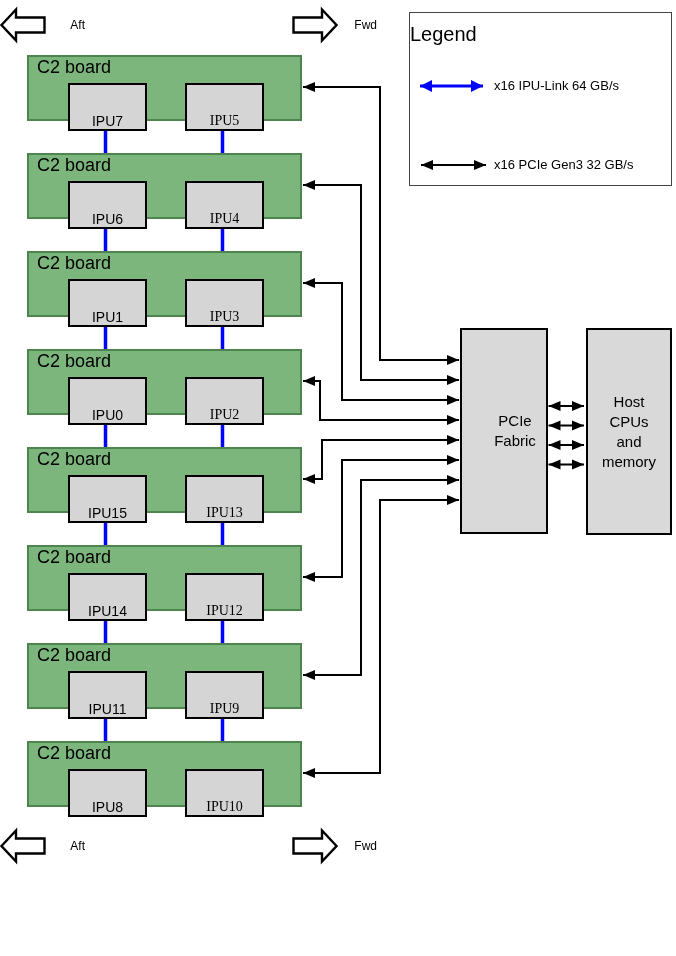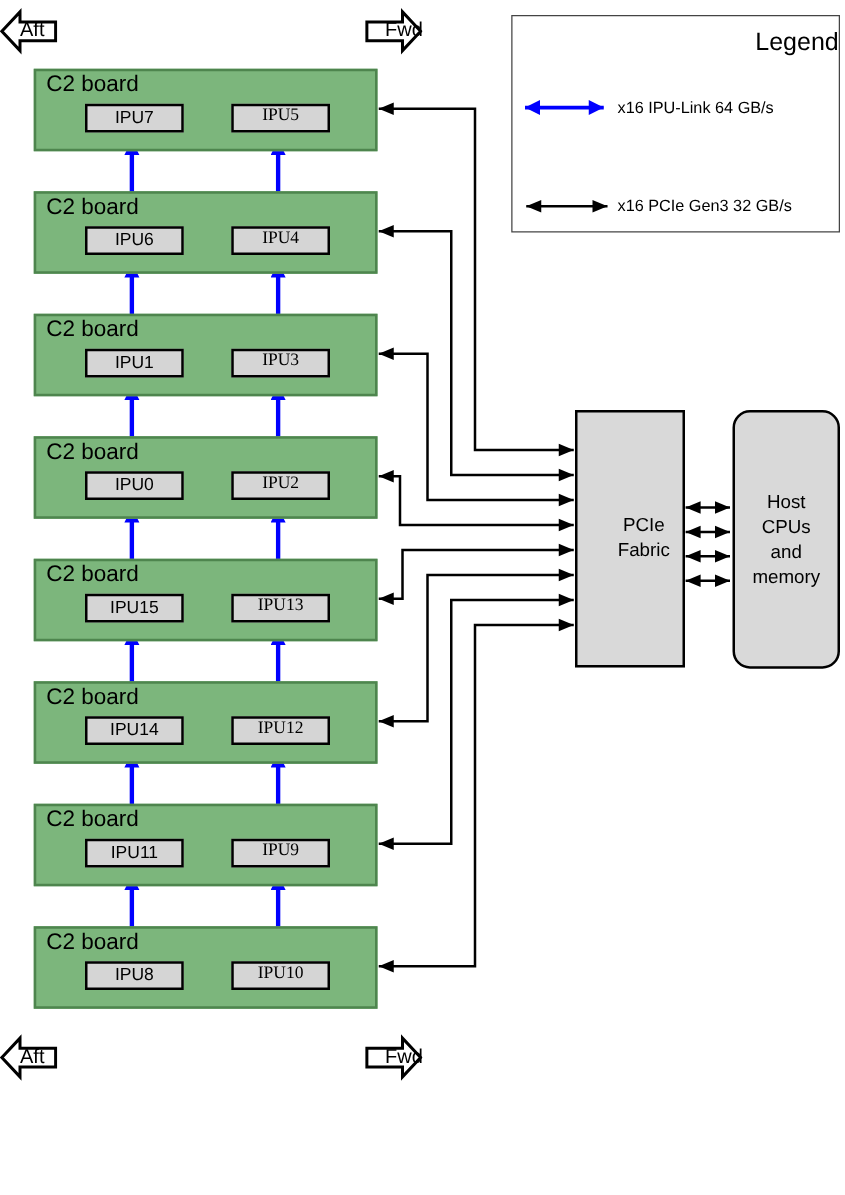--- a/index.html
+++ b/index.html
@@ -8,48 +8,48 @@
     font-family:"Liberation Sans","DejaVu Sans",sans-serif;color:#000;
   }
   svg.wires{position:absolute;left:0;top:0;}
   
   .board{
     position:absolute;left:27px;width:275px;height:66px;box-sizing:border-box;
     background:#7cb67c;border:2px solid #4e854e;
   }
   .board-label{position:absolute;left:8px;top:2px;font-size:18px;line-height:17px;}
   .ipu{
-    position:absolute;top:26px;width:79px;height:23px;box-sizing:border-box;
+    position:absolute;top:26px;width:79px;height:48px;box-sizing:border-box;
     background:#d5d5d5;border:2px solid #000;
-    display:flex;align-items:flex-start;justify-content:center;font-size:14px;
+    display:flex;align-items:flex-end;justify-content:center;font-size:14px;
   }
   .ipu.left{left:39px;}
   .ipu.right{left:156px;font-family:Liberation Serif, serif;}
   
   .graybox{
     position:absolute;box-sizing:border-box;background:#d9d9d9;border:2px solid #000;
     display:flex;align-items:center;justify-content:center;text-align:center;
     font-size:15px;line-height:20px;
   }
   #fabric{left:460px;top:328px;width:88px;height:206px;padding-left:22px;}
-  #host{left:586px;top:328px;width:86px;height:207px;border-radius:14px;}
+  #host{left:586px;top:328px;width:86px;height:207px;}
   .wrap-narrow{display:block;width:62px;}
   
   .legend{
     position:absolute;left:409px;top:12px;width:263px;height:174px;box-sizing:border-box;
     background:#fff;border:1px solid #444;
   }
-  .legend-title{position:absolute;top:10px;left:0;width:100%;text-align:right;font-size:20px;}
+  .legend-title{position:absolute;top:10px;left:0;width:100%;text-align:left;font-size:20px;}
   .legend-row{position:absolute;left:0;width:100%;height:26px;}
   .legend-row svg{position:absolute;left:6px;top:0;}
   .legend-label{position:absolute;left:84px;right:8px;top:0;line-height:26px;font-size:13px;}
   
   .dir{position:absolute;width:46px;height:38px;}
   .dir svg{position:absolute;left:0;top:0;}
-  .dir .dir-label{position:absolute;top:0;width:29px;height:38px;line-height:38px;text-align:left;font-size:16px;}
+  .dir .dir-label{position:absolute;top:0;width:29px;height:38px;line-height:38px;text-align:right;font-size:12px;margin-left:40px;}
   .dir.point-left .dir-label{left:16px;}
   .dir.point-right .dir-label{left:16px;}
 </style>
 </head>
 <body>
 
 <div class="canvas">
 
   <svg class="wires" width="676" height="956" viewBox="0 0 676 956">
     <defs>

